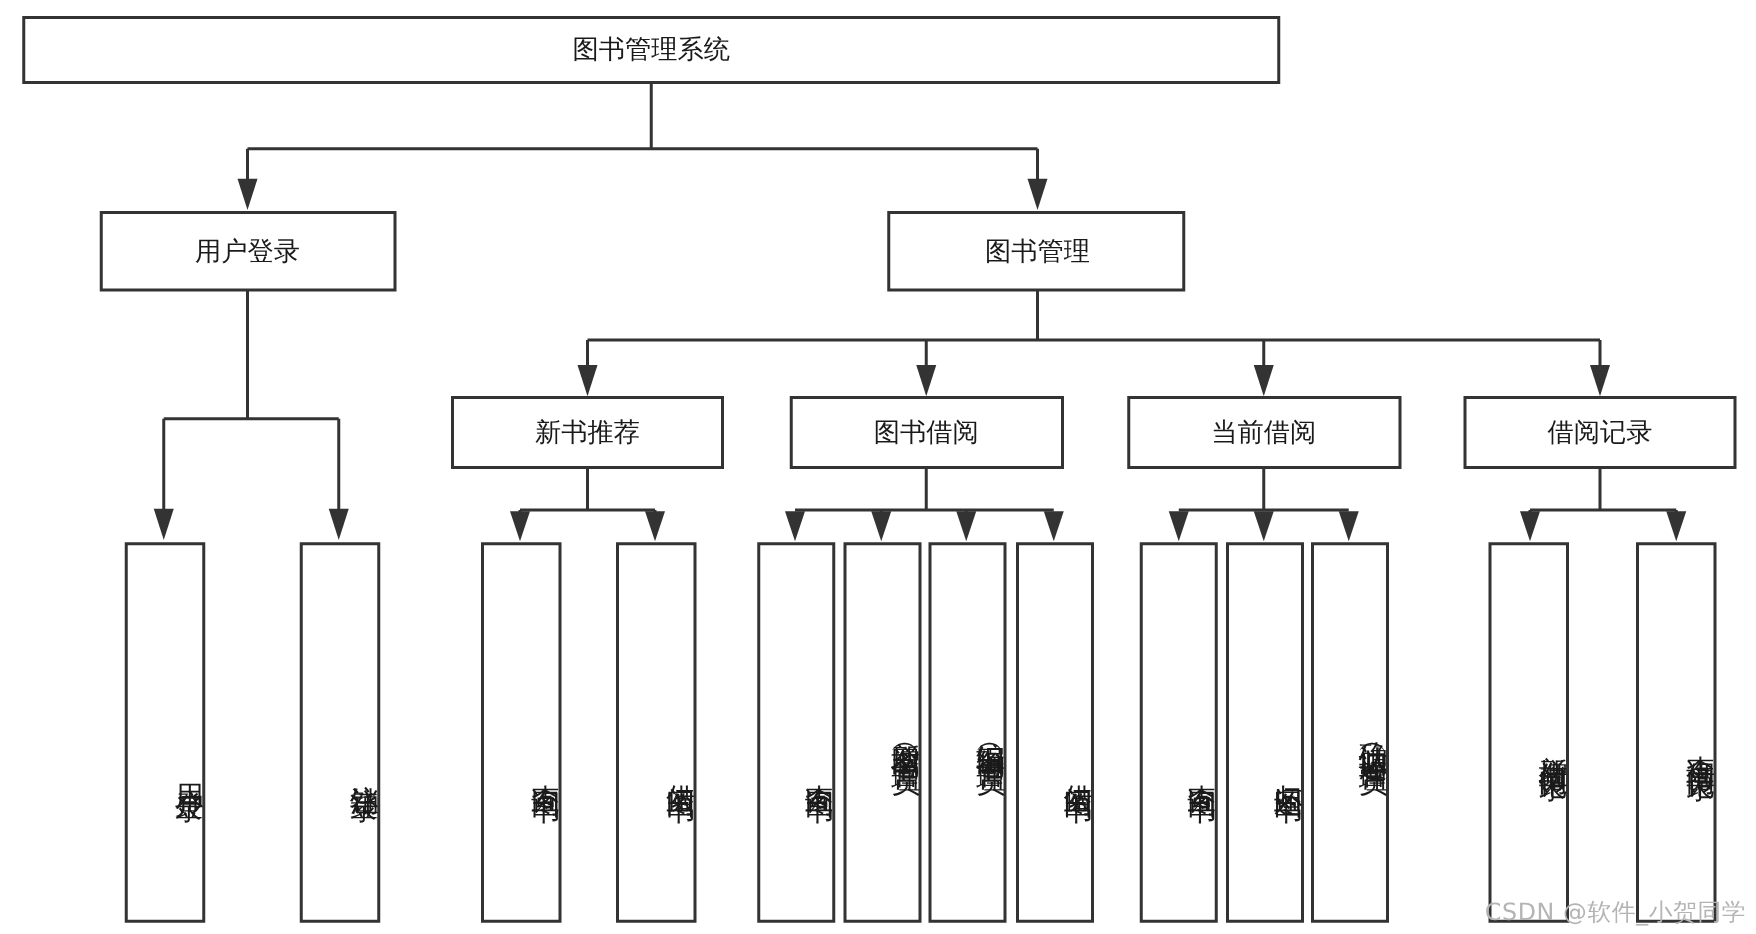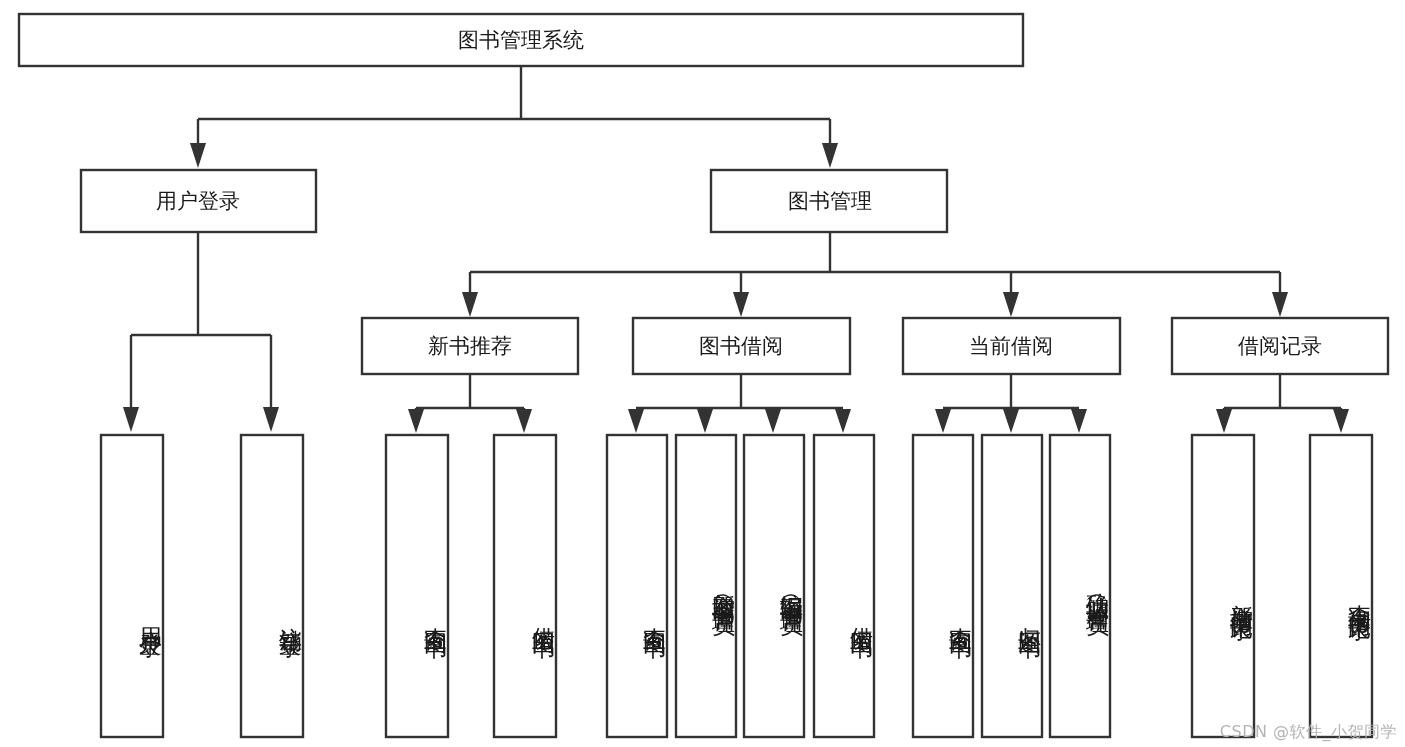--- a/index.html
+++ b/index.html
@@ -61,21 +61,21 @@
     align-items: flex-start;
     justify-content: center;
     white-space: pre;
     pointer-events: none;
   }
   .watermark {
     position: absolute;
     right: 8px;
     bottom: 4px;
     font-family: "DejaVu Sans", "Liberation Sans", sans-serif;
-    font-size: 16px;
+    font-size: 19px;
     color: #b4b4b4;
     letter-spacing: 0.5px;
     white-space: nowrap;
   }
 </style>
 </head>
 <body>
 
 <div id="diagram-root">
 

